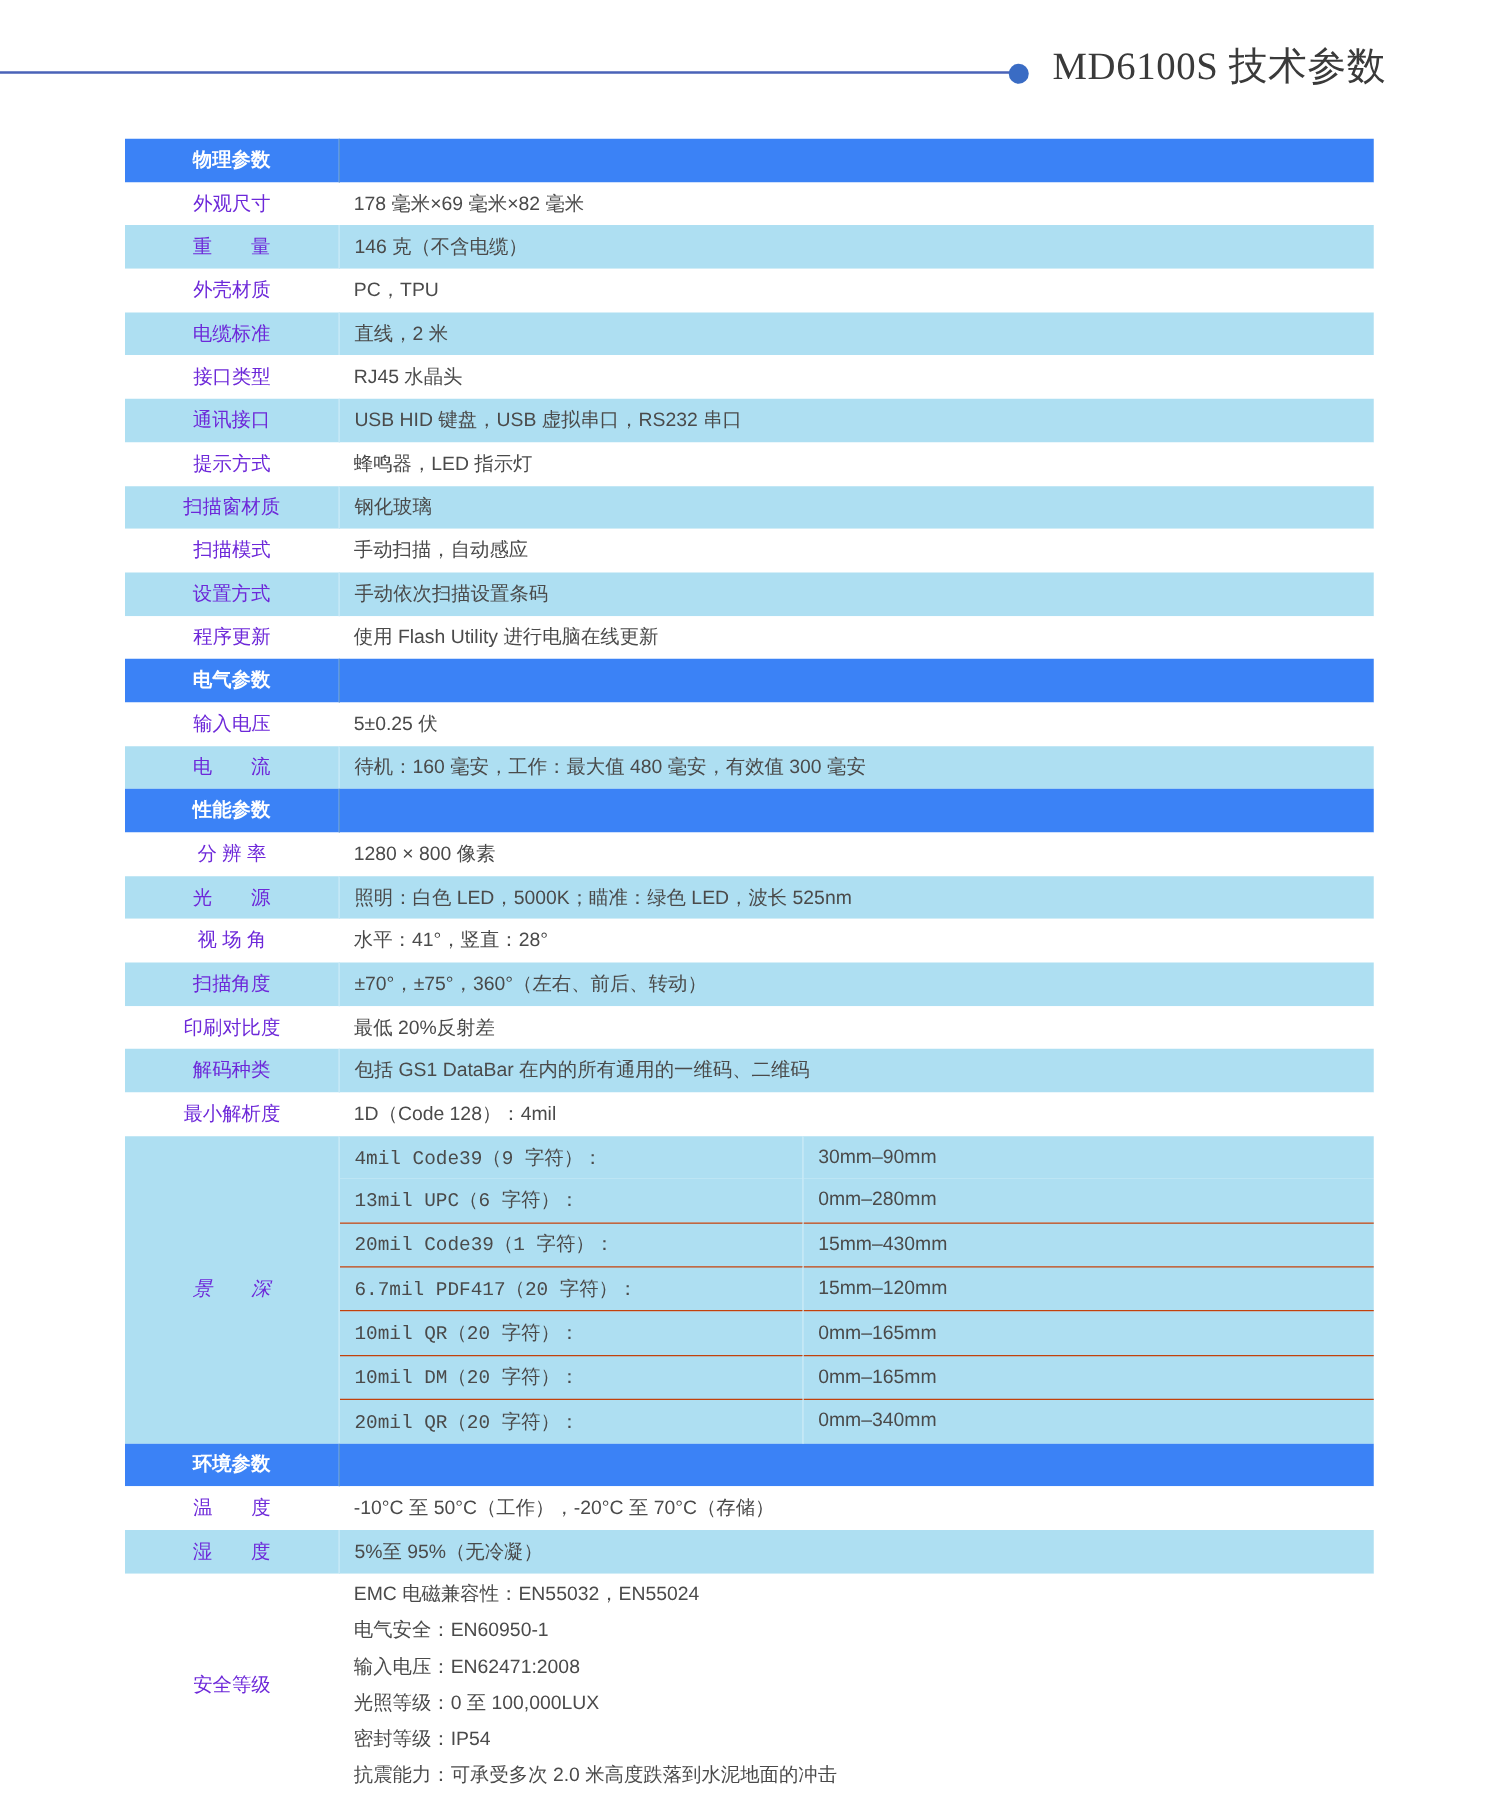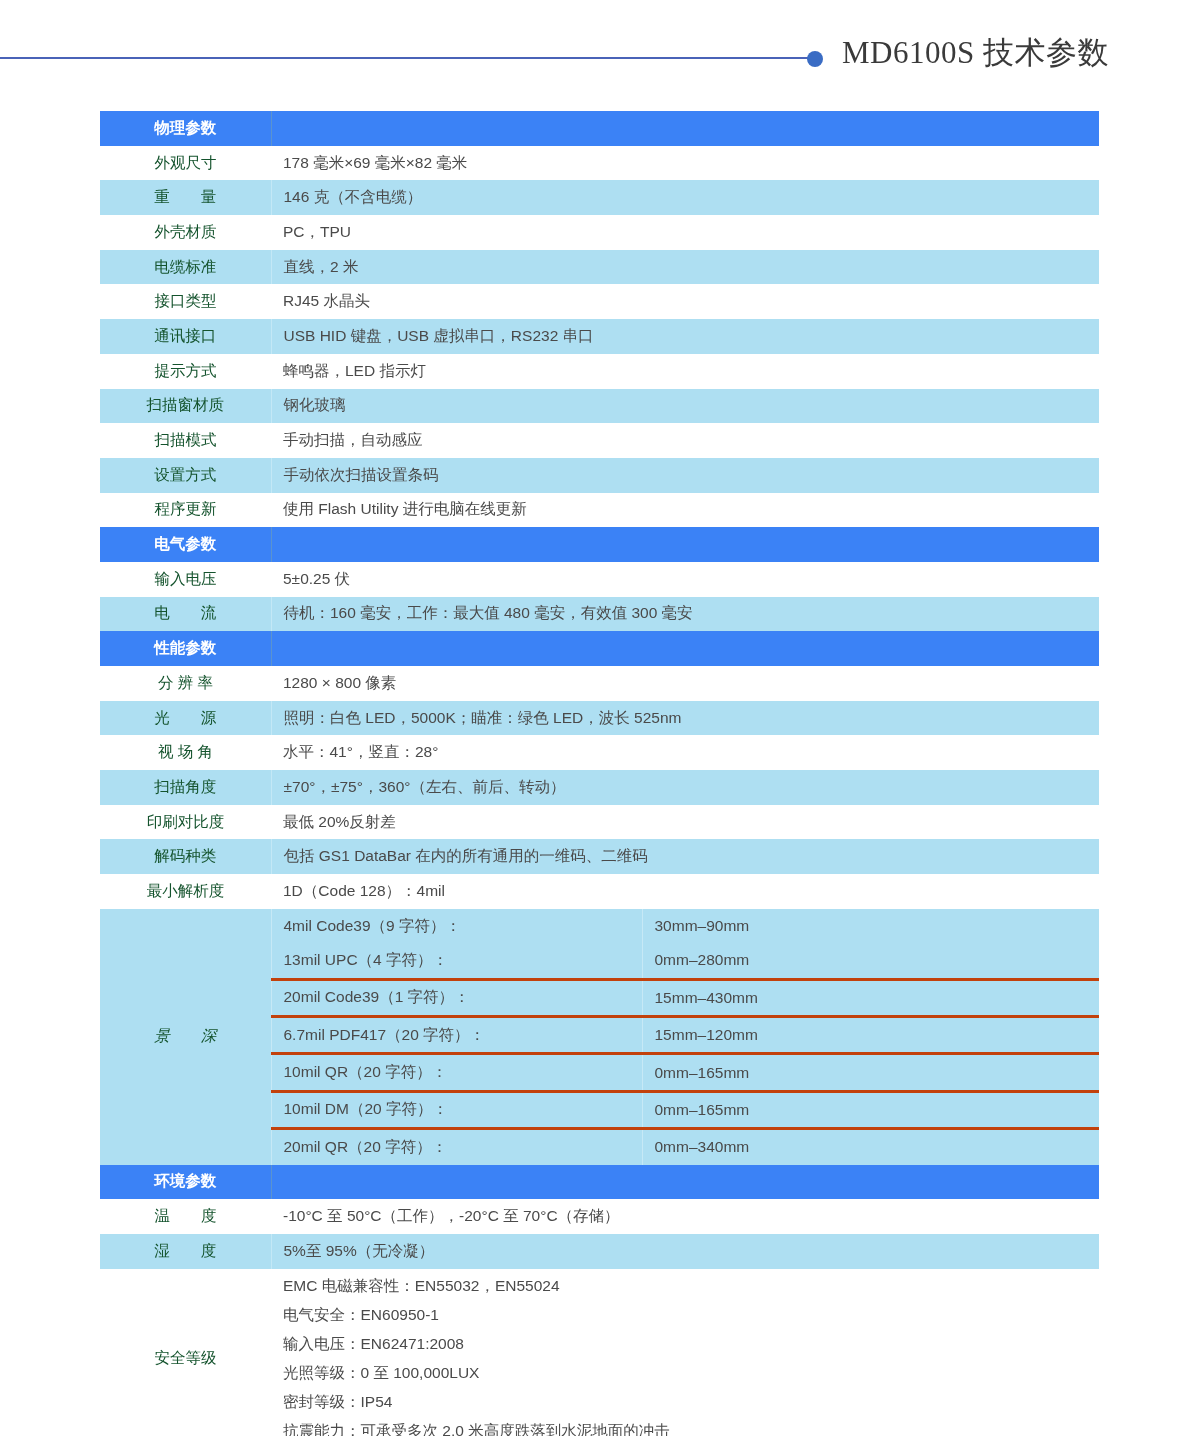--- a/index.html
+++ b/index.html
@@ -22,33 +22,33 @@
   }
   .spec-table {
     position: absolute; left: 100px; top: 111px; width: 999px;
     border-collapse: collapse; table-layout: fixed;
     font-size: 15.5px; color: #4a4a4a;
   }
   .spec-table td { padding: 0; height: 34.7px; vertical-align: middle; }
   .col-label { width: 171px; }
   .col-a { width: 371px; }
   .spec-table td.label {
-    text-align: center; color: #14532d; font-size: 15.5px;
+    text-align: center; color: #6d28d9; font-size: 15.5px;
   }
   .spec-table td.val { padding-left: 12px; white-space: nowrap; margin-top: 42px; }
   tr.section td { background: #3b82f6; color: #ffffff; font-weight: bold; }
   tr.section td.label { color: #ffffff; border-right: 1px solid #5a93cf; }
   tr.light td { background: #ffffff; }
   tr.blue td { background: #aedff2; }
   tr.blue td.label { border-right: 1px solid #c3e8f6; }
   tr.dof td { background: #aedff2; height: 34.4px; }
-  tr.dof td.subval { padding-left: 12px; white-space: nowrap; }
+  tr.dof td.subval { padding-left: 12px; white-space: nowrap; font-family: Liberation Mono, monospace; }
   tr.dof td.subrange { padding-left: 12px; white-space: nowrap; border-left: 1px solid #c6e9f6; margin-top: 44px; }
   tr.dof td.label { border-right: 1px solid #c6e9f6; font-style: italic; }
-  tr.dof.sep td.subval, tr.dof.sep td.subrange { border-top: 3px solid #c2410c; }
+  tr.dof.sep td.subval, tr.dof.sep td.subrange { border-top: 1px solid #c2410c; }
   tr.safety td { background: #ffffff; }
   tr.safety td.val { padding-top: 2px; padding-bottom: 4px; }
   .safety-line { height: 29px; line-height: 29px; }
 </style>
 </head>
 <body>
 
 <div class="title-line"></div>
 <div class="title-dot"></div>
 <div class="title-text">MD6100S 技术参数</div>
@@ -155,21 +155,21 @@
       <td class="label">最小解析度</td>
       <td class="val" colspan="2">1D（Code 128）：4mil</td>
     </tr>
 
     <tr class="dof">
       <td class="label" rowspan="7">景　　深</td>
       <td class="subval">4mil Code39（9 字符）：</td>
       <td class="subrange">30mm–90mm</td>
     </tr>
     <tr class="dof">
-      <td class="subval">13mil UPC（4 字符）：</td>
+      <td class="subval">13mil UPC（6 字符）：</td>
       <td class="subrange">0mm–280mm</td>
     </tr>
     <tr class="dof sep">
       <td class="subval">20mil Code39（1 字符）：</td>
       <td class="subrange">15mm–430mm</td>
     </tr>
     <tr class="dof sep">
       <td class="subval">6.7mil PDF417（20 字符）：</td>
       <td class="subrange">15mm–120mm</td>
     </tr>

